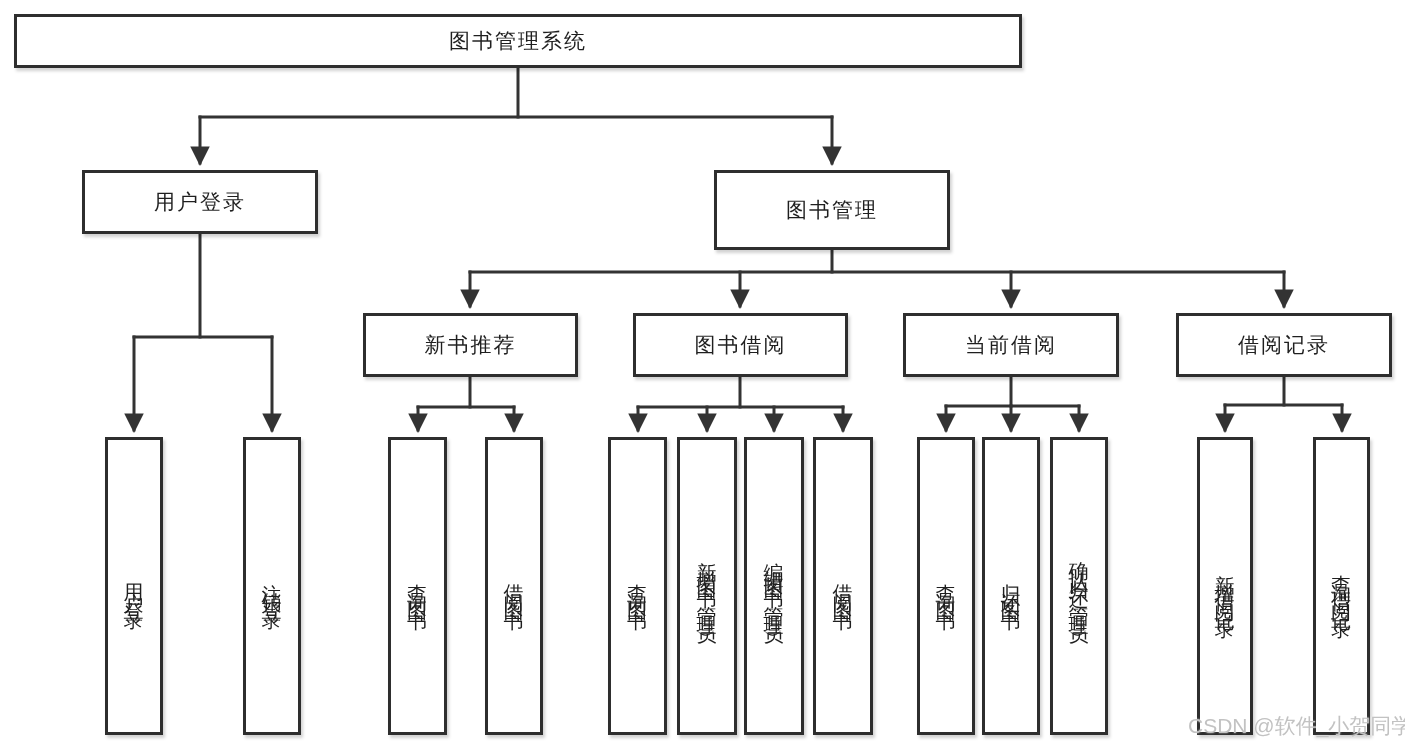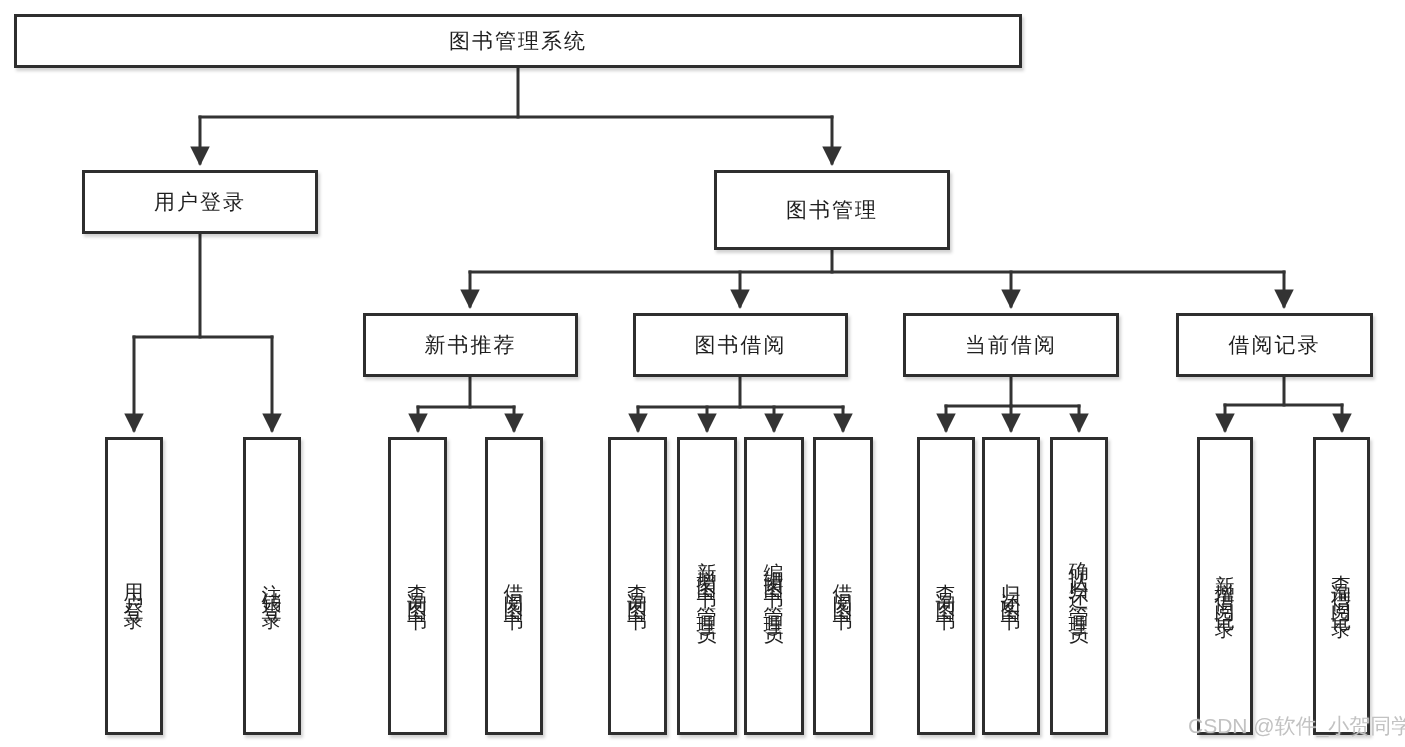--- a/index.html
+++ b/index.html
@@ -131,21 +131,21 @@
 
   <div class="hbox" style="left:363px;top:313px;width:215px;height:64px">
     <span class="hlabel">新书推荐</span>
   </div>
   <div class="hbox" style="left:633px;top:313px;width:215px;height:64px">
     <span class="hlabel">图书借阅</span>
   </div>
   <div class="hbox" style="left:903px;top:313px;width:216px;height:64px">
     <span class="hlabel">当前借阅</span>
   </div>
-  <div class="hbox" style="left:1176px;top:313px;width:197px;height:64px">
+  <div class="hbox" style="left:1176px;top:313px;width:216px;height:64px">
     <span class="hlabel">借阅记录</span>
   </div>
 
   <div class="vbox" style="left:105px;width:58px">
     <span class="vlabel">用户登录</span>
   </div>
   <div class="vbox" style="left:243px;width:58px">
     <span class="vlabel">注销登录</span>
   </div>
 

